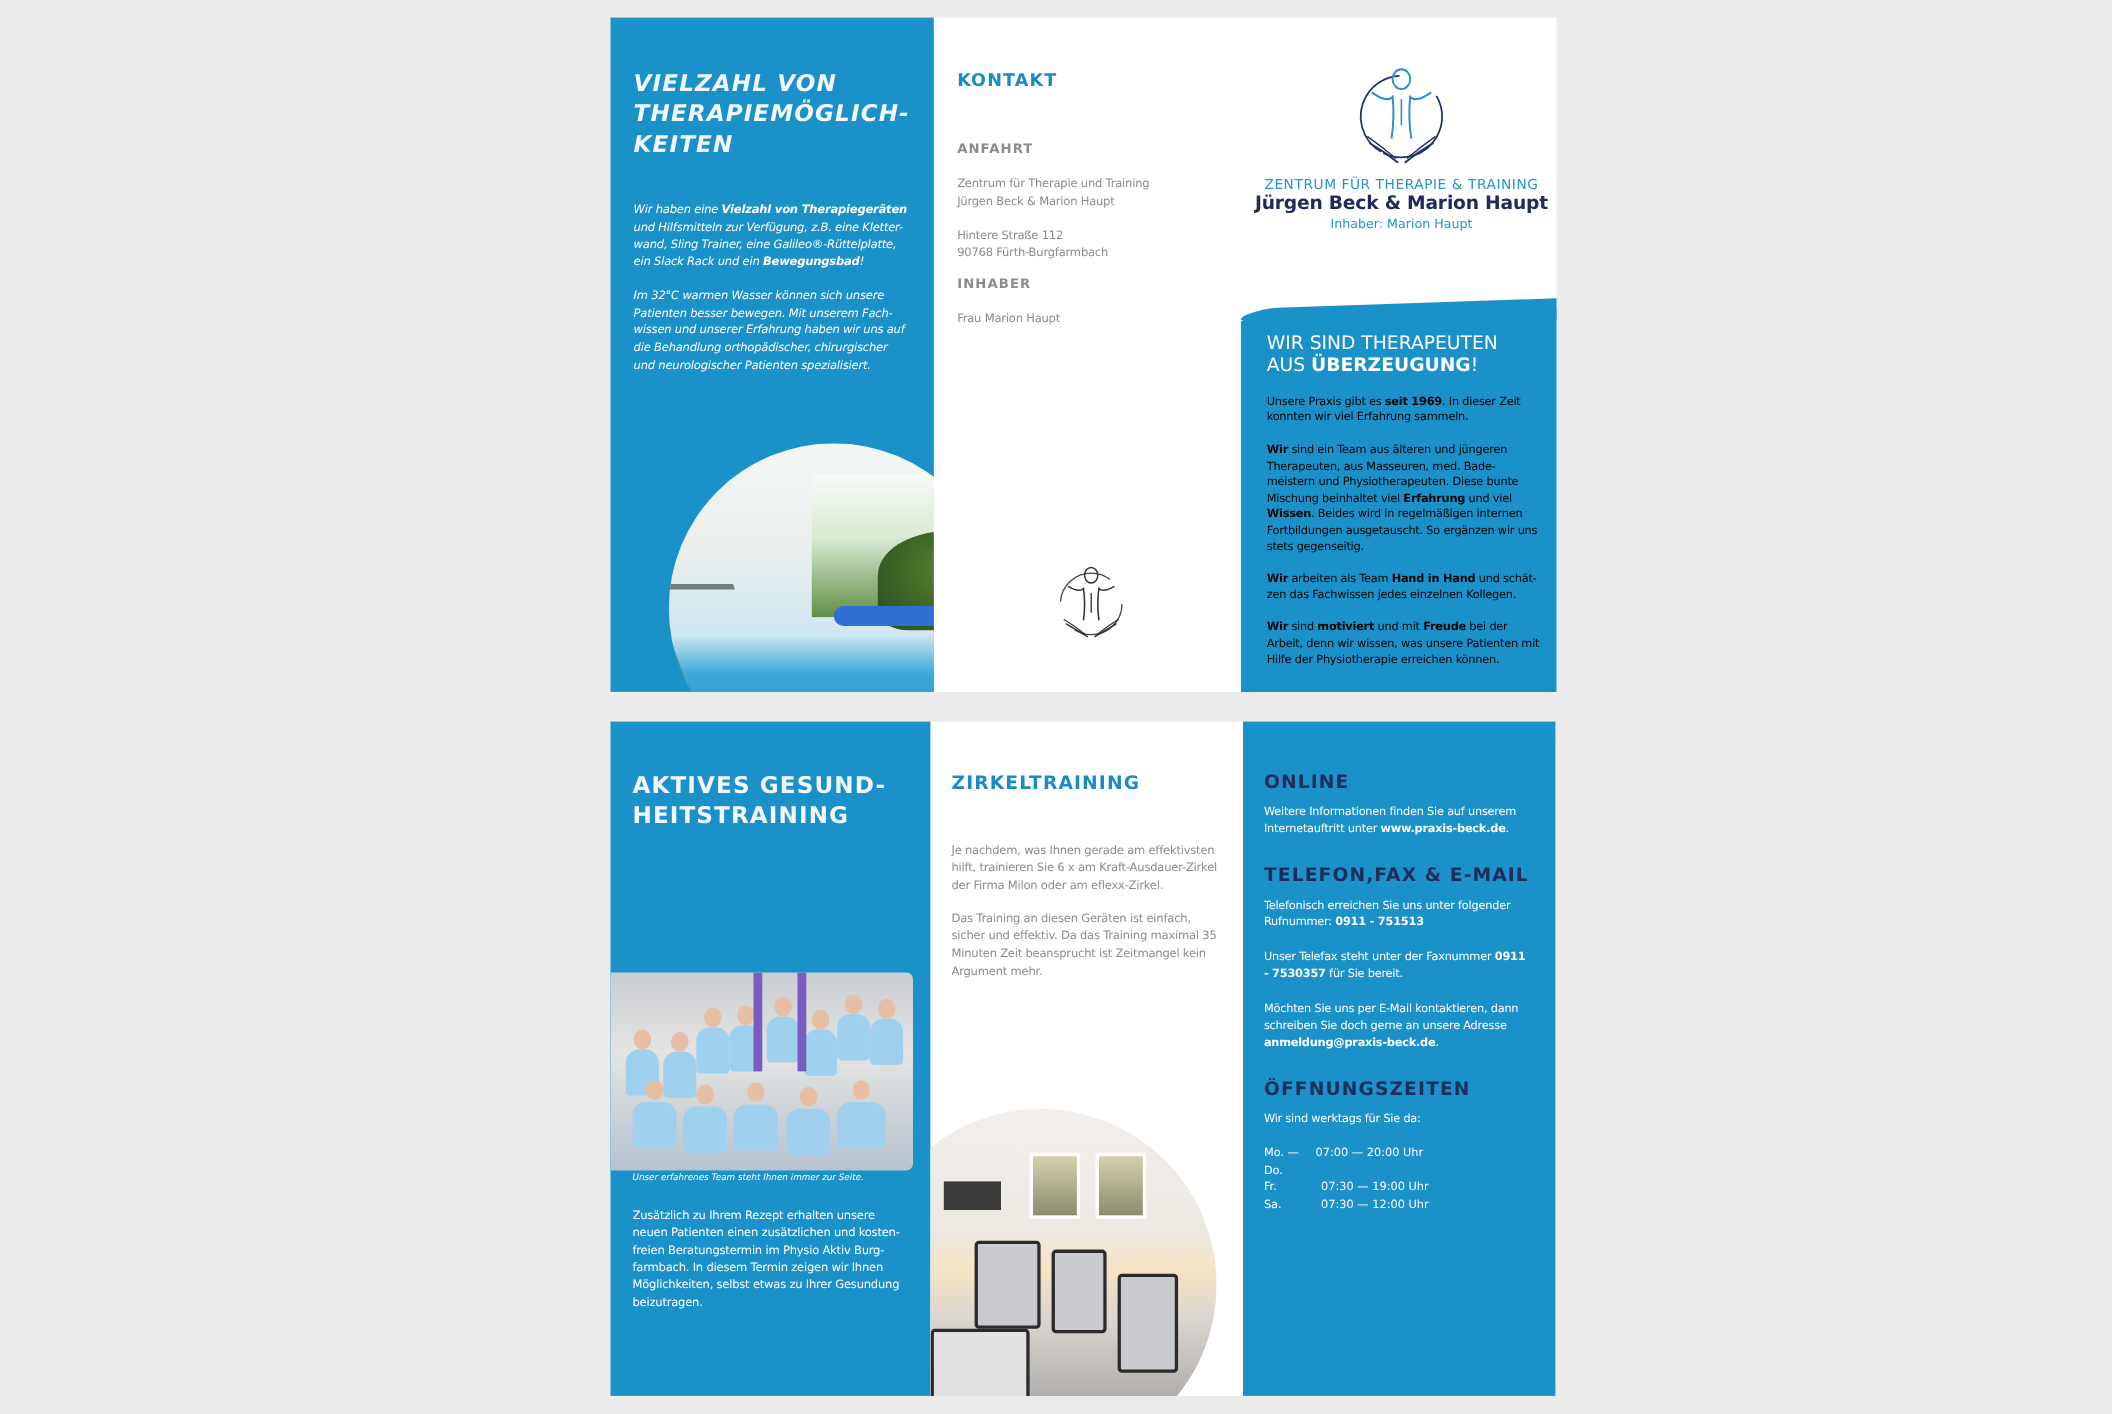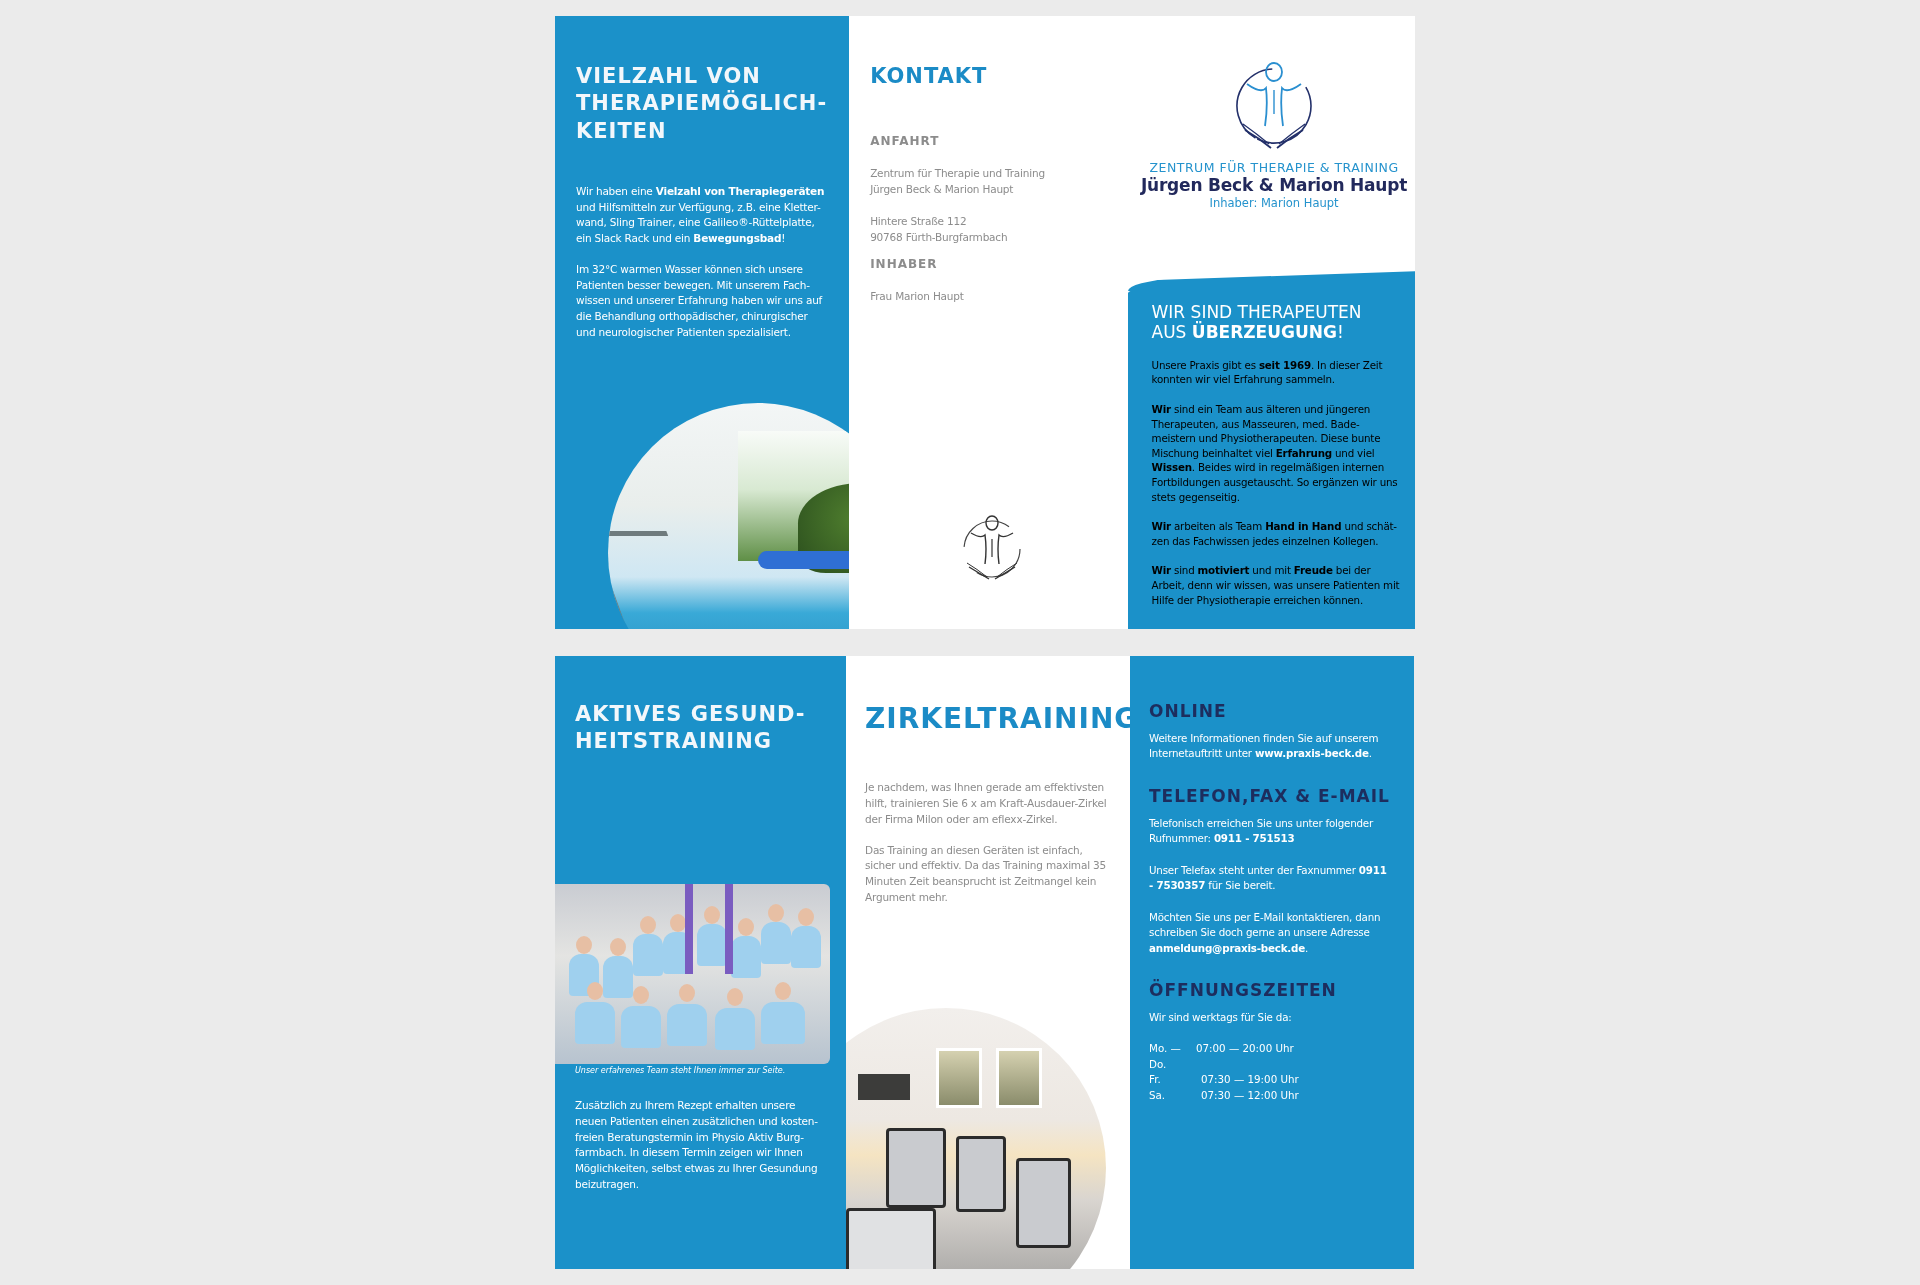--- a/index.html
+++ b/index.html
@@ -18,33 +18,33 @@
   p.body { font-size: 10.5px; line-height: 1.5; letter-spacing: -0.2px; }
   .blue p.body { color: #fff; }
   .white p.body { color: #8c8c8c; }
   p.body + p.body { margin-top: 15px; }
   b { font-weight: bold; }
   .subhead { font-size: 12px; font-weight: bold; letter-spacing: 1px; text-transform: uppercase; }
   .white .subhead { color: #8c8c8c; }
   .blue .subhead { color: #1d2d5e; }
 
   
-  #p1 { width: 299px; padding: 47px 20px 0 21px; }
+  #p1 { width: 299px; padding: 47px 20px 0 21px; font-style: italic; }
   #p1 h1 { margin-bottom: 39px; font-size: 21px; }
   .circle-photo { position: absolute; border-radius: 50%; overflow: hidden; }
   #pool { left: 53px; top: 387px; width: 300px; height: 300px; }
   .pool-bg { position: absolute; inset: 0; background: linear-gradient(180deg,#f3f6f6 0%,#e9eeec 34%,#cfe7f3 58%,#39a9d7 70%,#1d83b6 100%); }
   .pool-glass { position:absolute; left: 130px; top: 28px; width: 190px; height: 130px; background: linear-gradient(180deg,#f8fbf8 0%, #d8e9d2 45%, #5f8f46 100%); }
   .pool-plants { position:absolute; left: 190px; top: 80px; width: 140px; height: 90px; border-radius: 45% 55% 20% 20%; background: radial-gradient(circle at 40% 40%, #4f7e2e, #1f3f18); }
   .pool-cover { position:absolute; left: 150px; top: 148px; width: 160px; height: 18px; background:#2f6fd4; border-radius: 9px; }
   .pool-rail { position:absolute; left: 2px; top: 128px; width: 80px; height: 130px; border: 5px solid #6f7b7d; border-right: none; border-bottom: none; transform: skewX(20deg); }
 
   
   #p2 { width: 283px; padding: 47px 20px 0 21px; }
-  #p2 h1 { font-size: 21px; margin-bottom: 44px; }
+  #p2 h1 { font-size: 16px; margin-bottom: 44px; }
   #p2 .subhead { margin-bottom: 18px; }
   #p2 p.body { margin-bottom: 16px; font-size: 10.5px; }
   #p2 p.body + p.body { margin-top: 0; }
   #small-logo { position: absolute; left: 108px; top: 493px; width: 70px; height: 80px; }
 
   
   #p3 { width: 293px; background: #ffffff; }
   #logo { position: absolute; left: 0; top: 38px; width: 293px; text-align: center; }
   #logo svg { display:block; margin: 0 auto; }
   .logo-l1 { font-size: 12.5px; color: #2593cd; letter-spacing: 0.5px; margin-top: 6px; }
@@ -60,21 +60,21 @@
   #b1 { width: 291px; padding: 45px 20px 0 20px; }
   #b1 h1 { font-size: 21px; margin-bottom: 25px; }
   #teamphoto { position: absolute; left: 0; top: 228px; width: 275px; height: 180px; border-radius: 0 6px 6px 0; overflow: hidden; background: linear-gradient(180deg,#c9ccd2 0%, #e4e4e2 40%, #b7c3cf 100%); }
   .person { position:absolute; width: 30px; height: 42px; background:#9fd0ee; border-radius: 12px 12px 4px 4px; }
   .head { position:absolute; width: 16px; height: 18px; border-radius: 50%; background:#e7bfa4; }
   .caption { position: absolute; left: 20px; top: 410px; font-size: 8px; font-style: italic; color: #fff; }
   #b1 .after { position: absolute; left: 20px; top: 442px; width: 255px; }
 
   
   #b2 { width: 284px; padding: 45px 20px 0 19px; }
-  #b2 h1 { font-size: 28px; margin-bottom: 43px; }
+  #b2 h1 { font-size: 17px; margin-bottom: 43px; }
   #b2 p.body + p.body { margin-top: 15px; }
   #gym { left: 0; top: 352px; width: 260px; height: 260px; border-radius: 0 50% 50% 0 / 0 50% 50% 0; }
   #gym { border-radius: 50%; left: -60px; width: 320px; height: 320px; }
   .gym-bg { position:absolute; inset:0; background: linear-gradient(180deg,#f2efec 0%,#ede8e2 35%,#f5e4c2 46%,#d9d5d0 60%,#8e8e8e 100%); }
   .gym-win { position:absolute; top: 40px; width: 46px; height: 60px; background: linear-gradient(#d5d1b0, #8a8c6b); border: 3px solid #fff; }
   .gym-machine { position:absolute; background: #c9cbcf; border: 3px solid #2b2b2b; border-radius: 4px; }
   .gym-board { position:absolute; left: 72px; top: 66px; width: 52px; height: 26px; background:#3c3c3a; }
 
   
   #b3 { width: 284px; padding: 45px 20px 0 19px; }

